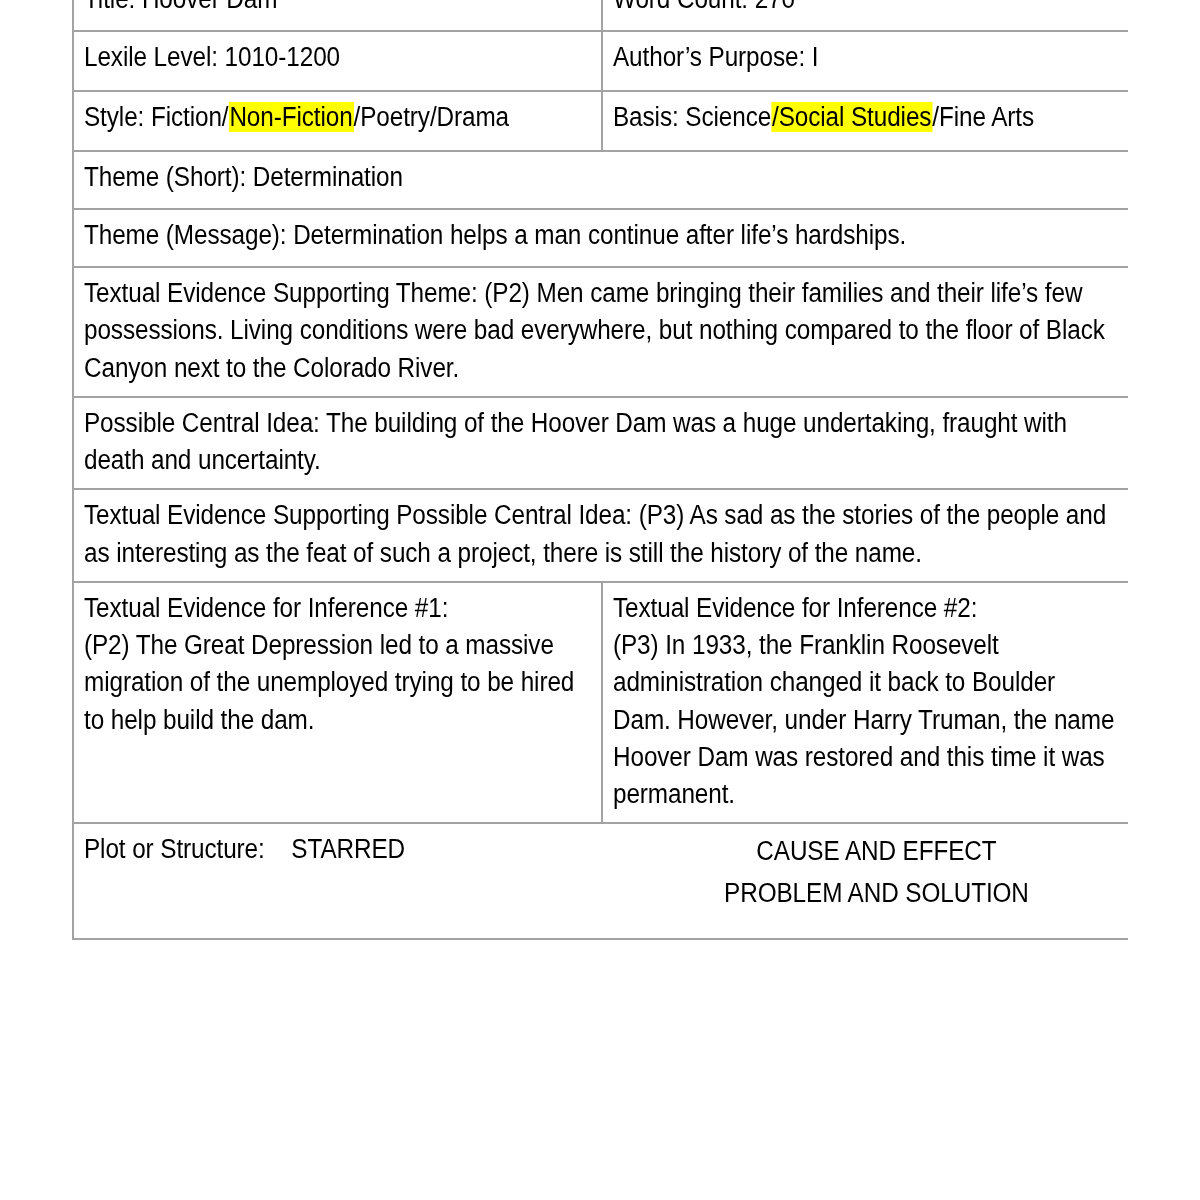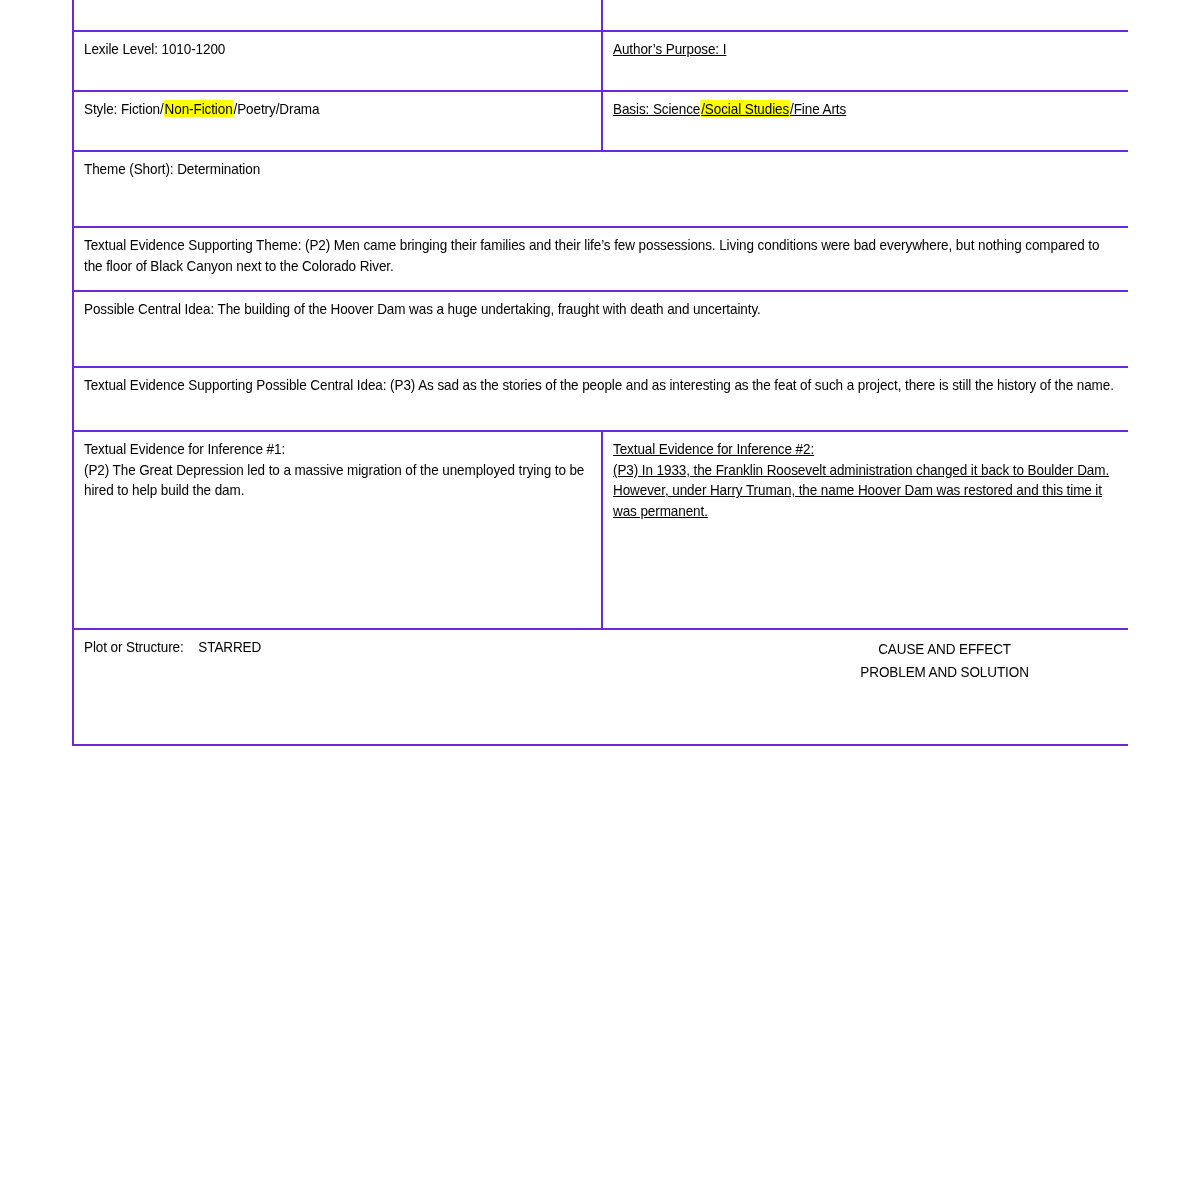--- a/index.html
+++ b/index.html
@@ -35,51 +35,51 @@
   .worksheet-table {
     position: absolute;
     left: 0;
     top: -28px;              
     width: 1056px;
     border-collapse: collapse;
     table-layout: fixed;
   }
 
   .worksheet-table td {
-    border: 2px solid #6d28d9;
+    border: 2px solid #a3a3a3;
     vertical-align: top;
     padding: 7px 10px 9px 10px;
-    font-size: 15px;
+    font-size: 27px;
     line-height: 1.38;
     font-family: "Liberation Sans", sans-serif;
     font-weight: 500;
     letter-spacing: -0.1px;
     margin-top: 36px;
   }
 
   
   .cell-text {
     display: block;
     transform: scaleX(0.9);
     transform-origin: left center;
     width: 111.2%;
     white-space: normal;
   }
 
   .col-left  { width: 529px; }
-  .col-right { width: 527px; text-decoration: underline; }
+  .col-right { width: 527px; }
 
   .hl {
     background: #ffff00;
     padding: 0 1px;
   }
 
   .row-tall-a td { height: 58px; }
   .row-tall-b td { height: 60px; }
-  .row-theme td  { height: 76px; }
+  .row-theme td  { height: 58px; }
   .row-evid td   { height: 64px; }
   .row-infer td  { height: 102px; }
   .row-evinf td  { height: 198px; }
   .row-vocab td  { height: 88px; }
   .row-plot td   { height: 116px; }
 
   .plot-row-inner {
     display: flex;
     flex-direction: row;
     align-items: flex-start;
@@ -135,20 +135,25 @@
           <span class="cell-text nowrap-label"><span>Basis:  Science</span><span class="hl">/Social Studies</span><span>/Fine Arts</span></span>
         </td>
       </tr>
 
       <tr class="row-theme">
         <td colspan="2">
           <span class="cell-text">Theme (Short): Determination</span>
         </td>
       </tr>
 
+      <tr class="row-theme">
+        <td colspan="2">
+          <span class="cell-text">Theme (Message): Determination helps a man continue after life’s hardships.</span>
+        </td>
+      </tr>
 
       <tr class="row-evid">
         <td colspan="2">
           <span class="cell-text">Textual Evidence Supporting Theme: (P2) Men came bringing their families and their life’s few possessions. Living conditions were bad everywhere, but nothing compared to the floor of Black Canyon next to the Colorado River.</span>
         </td>
       </tr>
 
       <tr class="row-theme">
         <td colspan="2">
           <span class="cell-text">Possible Central Idea: The building of the Hoover Dam was a huge undertaking, fraught with death and uncertainty.</span>

